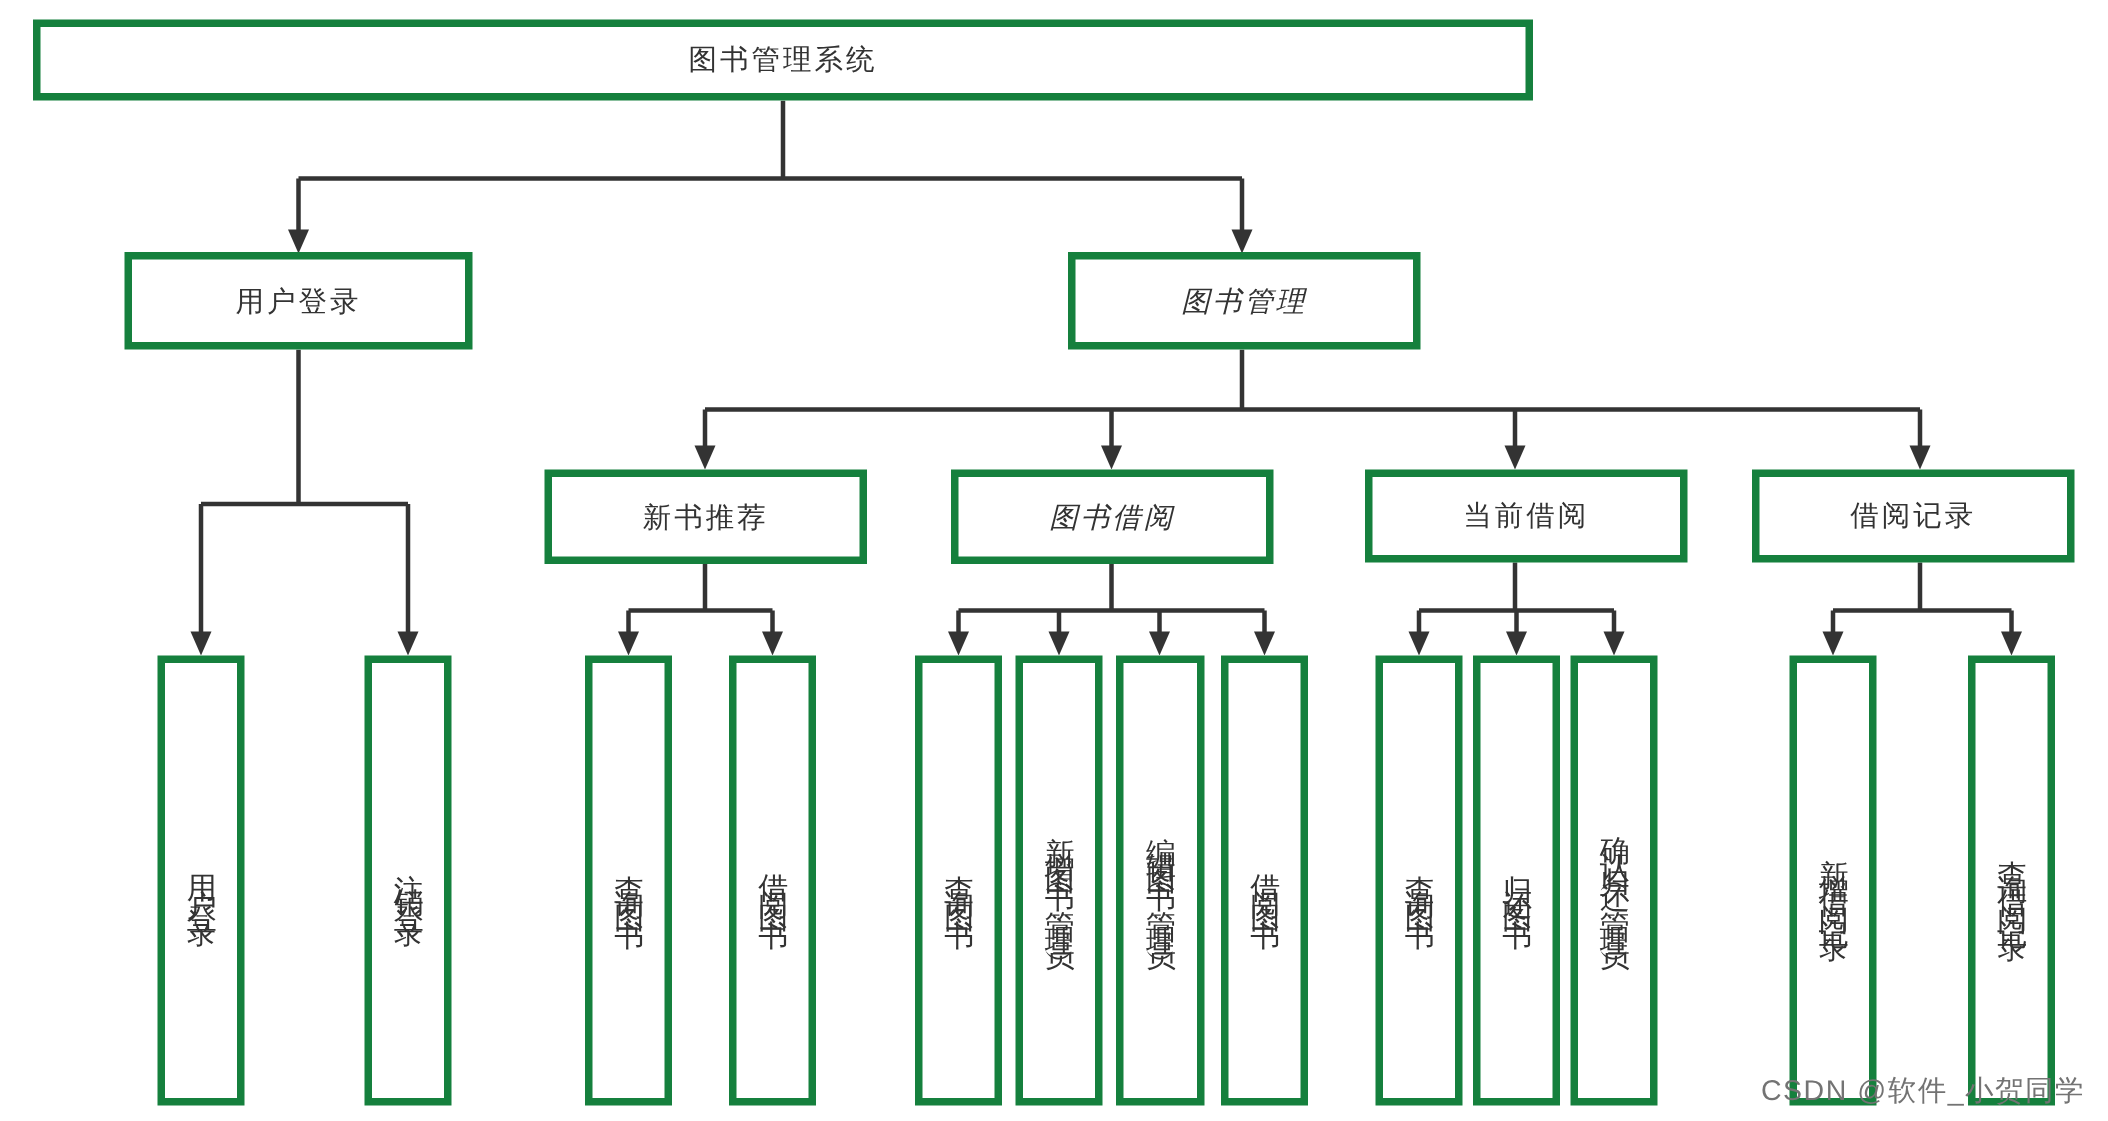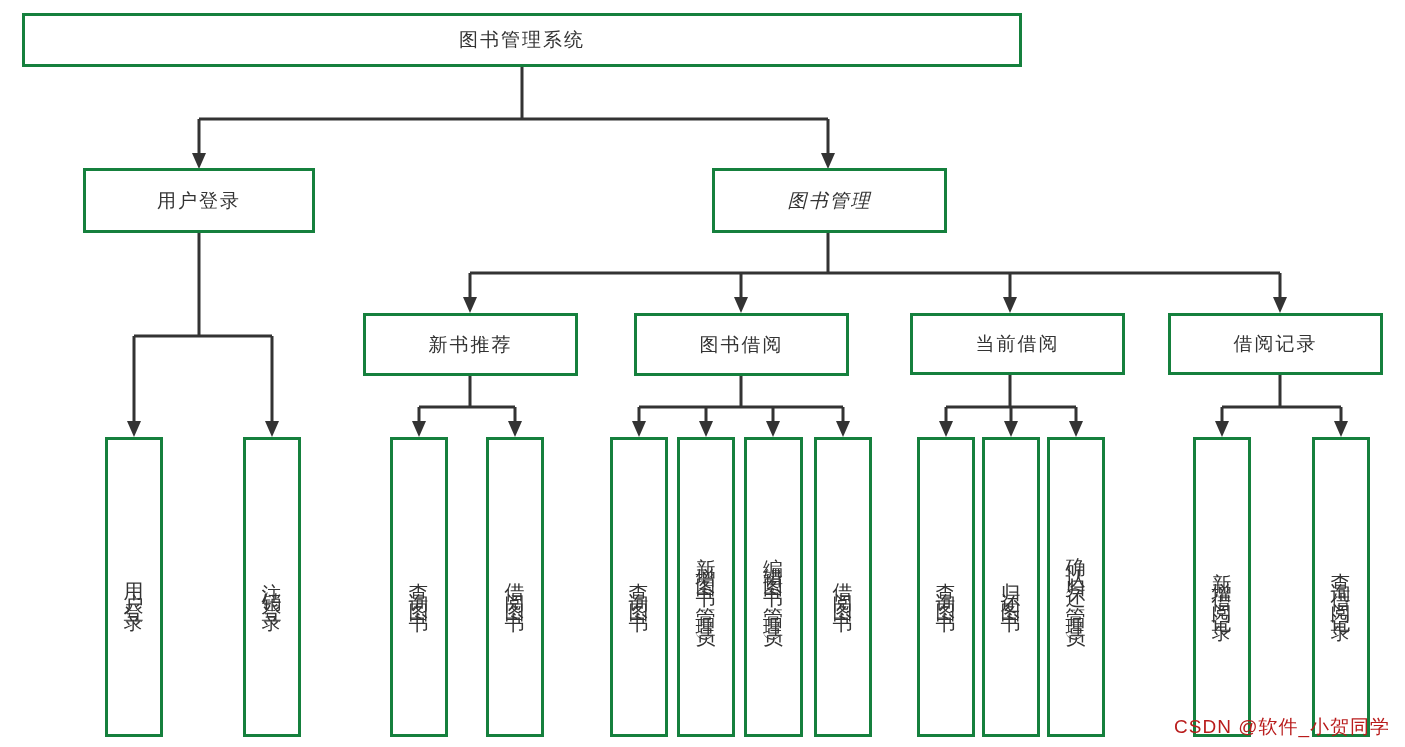--- a/index.html
+++ b/index.html
@@ -14,21 +14,21 @@
   }
   svg.connectors {
     position: absolute;
     left: 0; top: 0;
     width: 1405px; height: 747px;
     z-index: 1;
   }
   .box {
     position: absolute;
     box-sizing: border-box;
-    border: 3px solid #15803d;
+    border: 5px solid #15803d;
     background: #ffffff;
     display: flex;
     align-items: center;
     justify-content: center;
     z-index: 2;
   }
   .hlabel {
     font-size: 19px;
     letter-spacing: 2px;
     color: #333333;
@@ -41,21 +41,21 @@
     line-height: 1;
     letter-spacing: 10px;
     color: #333333;
   }
   .watermark {
     position: absolute;
     top: 714px;
     right: 15px;
     font-size: 19px;
     letter-spacing: 1px;
-    color: #b91c1c;
+    color: #737373;
     z-index: 5;
     white-space: nowrap;
   }
 </style>
 </head>
 <body>
 
 <div class="canvas">
 
   <svg class="connectors" viewBox="0 0 1405 747" xmlns="http://www.w3.org/2000/svg">
@@ -96,21 +96,21 @@
   <div class="box" style="left:83px; top:168px; width:232px; height:65px;">
     <span class="hlabel">用户登录</span>
   </div>
   <div class="box" style="left:712px; top:168px; width:235px; height:65px;font-style:italic;">
     <span class="hlabel">图书管理</span>
   </div>
 
   <div class="box" style="left:363px; top:313px; width:215px; height:63px;">
     <span class="hlabel">新书推荐</span>
   </div>
-  <div class="box" style="left:634px; top:313px; width:215px; height:63px;">
+  <div class="box" style="left:634px; top:313px; width:215px; height:63px;font-style:italic;">
     <span class="hlabel">图书借阅</span>
   </div>
   <div class="box" style="left:910px; top:313px; width:215px; height:62px;">
     <span class="hlabel">当前借阅</span>
   </div>
   <div class="box" style="left:1168px; top:313px; width:215px; height:62px;justify-content:center;">
     <span class="hlabel">借阅记录</span>
   </div>
 
   <div class="box" style="left:105px; top:437px; width:58px; height:300px;">

